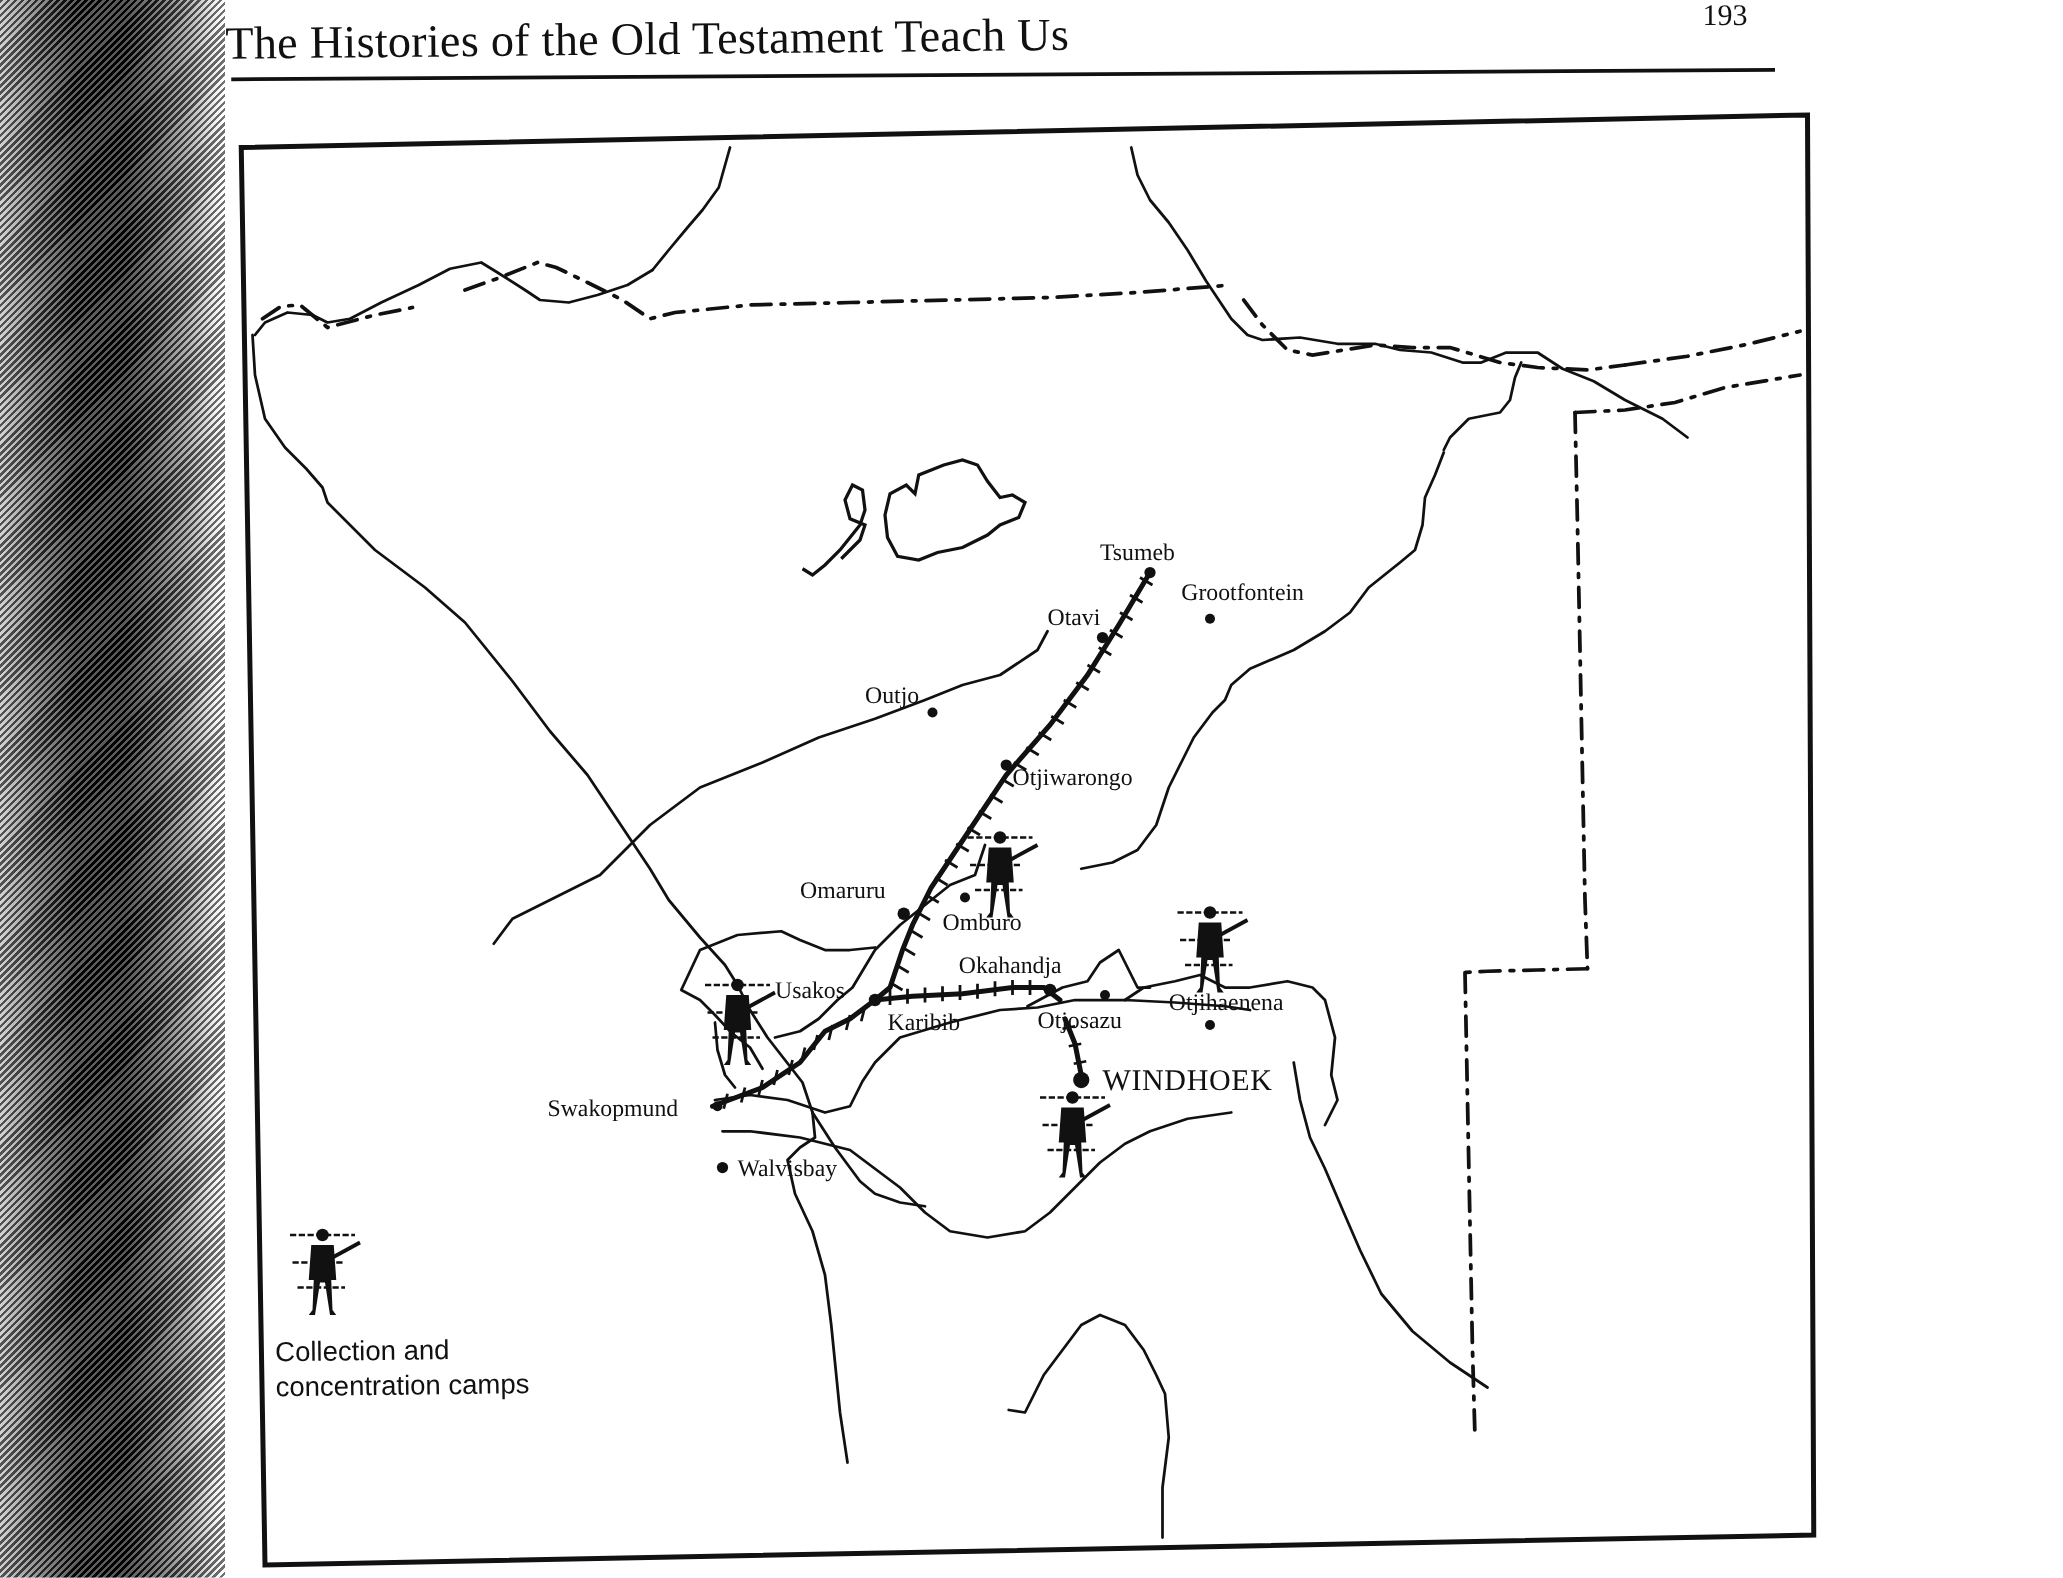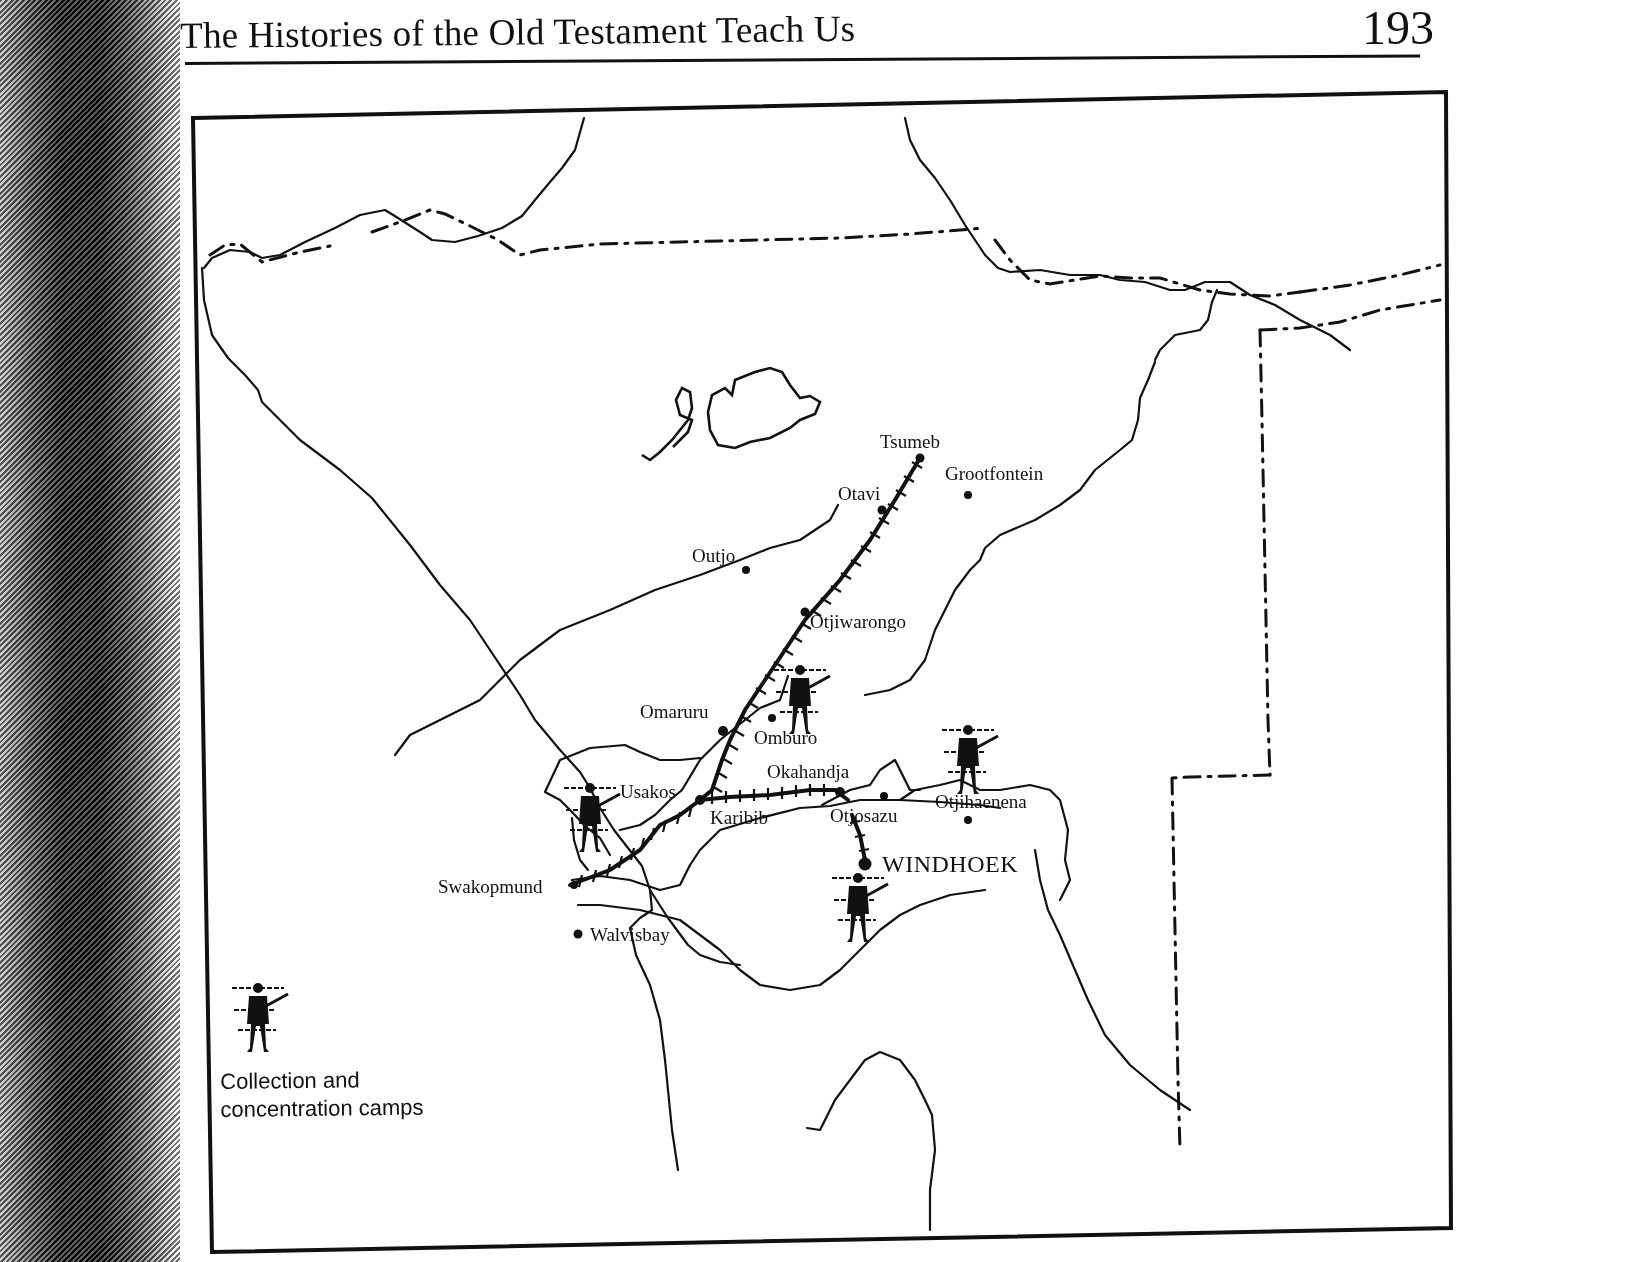--- a/index.html
+++ b/index.html
@@ -14,21 +14,21 @@
       linear-gradient(90deg, #bdbdbd 0px, #5a5a5a 30px, #0a0a0a 60px, #000 100px, #3a3a3a 125px, #8a8a8a 150px, #e6e6e6 172px, #fff 180px);
   }
   .running-head {
     position:absolute; left:180px; top:14px;
     font-family:"Liberation Serif", serif; font-size:37px; color:#111;
     transform:rotate(-0.6deg); transform-origin:left top;
     letter-spacing:0.2px;
   }
   .page-number {
     position:absolute; left:1362px; top:0px;
-    font-family:"Liberation Serif", serif; font-size:48px; color:#111;
+    font-family:"Liberation Serif", serif; font-size:24px; color:#111;
   }
   .head-rule {
     position:absolute; left:185px; top:62px; width:1235px; height:3px; background:#111;
     transform:rotate(-0.35deg); transform-origin:left top;
   }
   svg.map { position:absolute; left:0; top:0; }
   .lbl { font-family:"Liberation Serif", serif; font-size:19px; fill:#111; }
   .lbl-big { font-family:"Liberation Serif", serif; font-size:24px; fill:#111; letter-spacing:0.5px; }
   .legend-text {
     position:absolute; left:220px; top:1068px;

